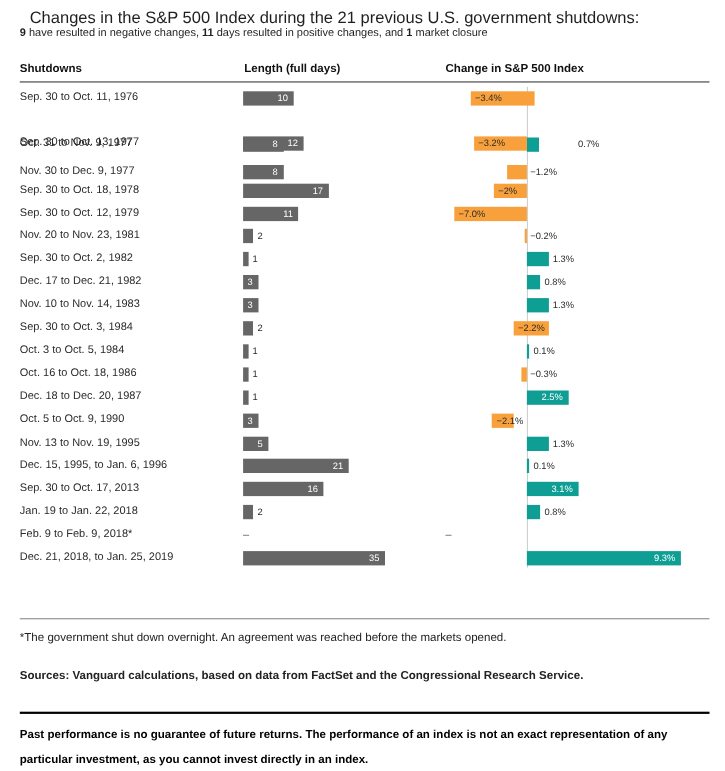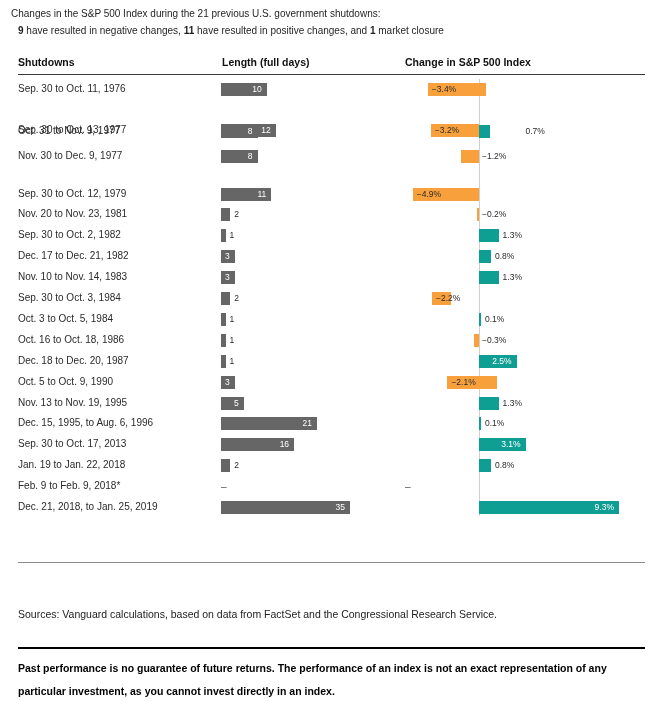--- a/index.html
+++ b/index.html
@@ -1,51 +1,51 @@
 <!DOCTYPE html>
 <html><head>
 <meta charset="utf-8">
 <style>
   html,body{margin:0;padding:0;background:#fff;}
   #page{position:relative;width:659px;height:701px;background:#fff;
         font-family:"Liberation Sans",sans-serif;color:#1f1f1f;overflow:hidden;}
   .abs{position:absolute;}
-  #title-line1{left:11px;top:8px;font-size:10px;}
+  #title-line1{left:27px;top:8px;font-size:15px;}
   #title-line2{left:18px;top:25px;font-size:10px;}
   #title-line2 b{font-weight:bold;}
   .col-header{top:56px;font-size:10.5px;font-weight:bold;color:#111;}
   #col-shutdowns{left:18px;}
   #col-length{left:222px;}
   #col-change{left:405px;}
   #header-rule{left:18px;top:74px;width:627px;height:0;border-top:1px solid #3a3a3a;}
   #rows{left:0;top:79px;width:659px;height:440px;}
   #zero-axis{left:479px;top:79px;width:1px;height:437px;background:#cfcfcf;}
   .row{position:absolute;left:0;width:659px;height:21px;}
   .row-label{position:absolute;left:18px;top:4px;font-size:10px;color:#2a2a2a;white-space:nowrap;}
   .bar{position:absolute;top:4px;height:13px;}
   .len-bar{background:#666;}
   .in-label{position:absolute;top:0;height:13px;line-height:13px;font-size:8.5px;color:#fff;white-space:nowrap;}
   .in-right{right:5px;}
   .in-left{left:4px;color:#2a2a2a;}
   .out-label{position:absolute;top:4px;height:13px;line-height:13px;font-size:8.5px;color:#2a2a2a;white-space:nowrap;}
   .dash{position:absolute;top:4px;height:13px;line-height:13px;font-size:10px;color:#555;}
   #footer-rule1{left:18px;top:562px;width:627px;height:0;border-top:1px solid #8a8a8a;}
   #footnote{left:18px;top:574px;width:620px;font-size:10.5px;color:#222;}
-  #sources{left:18px;top:608px;width:620px;font-size:10.5px;color:#222;}
+  #sources{left:18px;top:608px;width:620px;font-size:10.5px;color:#222;font-weight:bold;}
   #footer-rule2{left:18px;top:647px;width:627px;height:0;border-top:2px solid #000;}
   #disclaimer{left:18px;top:657px;width:624px;font-size:10.5px;font-weight:bold;color:#000;line-height:23px;}
 </style>
 </head>
 <body>
 
 <div id="page">
 
   <div class="abs" id="title-line1">Changes in the S&amp;P 500 Index during the 21 previous U.S. government shutdowns:</div>
 
-  <div class="abs" id="title-line2"><b>9</b><span> have resulted in negative changes, </span><b>11</b><span> have resulted in positive changes, and </span><b>1</b><span> market closure</span></div>
+  <div class="abs" id="title-line2"><b>9</b><span> have resulted in negative changes, </span><b>11</b><span> days resulted in positive changes, and </span><b>1</b><span> market closure</span></div>
 
   <div class="abs col-header" id="col-shutdowns">Shutdowns</div>
   <div class="abs col-header" id="col-length">Length (full days)</div>
   <div class="abs col-header" id="col-change">Change in S&amp;P 500 Index</div>
 
   <div class="abs" id="header-rule"></div>
 
   <div class="abs" id="zero-axis"></div>
   <div class="abs" id="rows">
       <div class="row" style="top: 0px;">
@@ -75,27 +75,36 @@
         <span class="out-label" style="left: 493.535px; padding-left: 32px;">0.7%</span>
       </div>
       <div class="row" style="top: 67px;">
         <span class="row-label">Nov. 30 to Dec. 9, 1977</span>
         <div class="bar len-bar" style="left: 221px; width: 36.56px; background: rgb(102, 102, 102);">
           <span class="in-label in-right">8</span>
         </div>
         <div class="bar" style="width: 18.06px; background: rgb(248, 161, 60); left: 460.94px;"></div>
         <span class="out-label" style="left: 482px;">−1.2%</span>
       </div>
+      <div class="row" style="top: 83.6px;">
+        <span class="row-label">Sep. 30 to Oct. 18, 1978</span>
+        <div class="bar len-bar" style="left: 221px; width: 77.69px; background: rgb(102, 102, 102);">
+          <span class="in-label in-right">17</span>
+        </div>
+        <div class="bar" style="width: 30.1px; background: rgb(248, 161, 60); left: 448.9px;">
+          <span class="in-label in-left">−2%</span>
+        </div>
+      </div>
       <div class="row" style="top: 104.5px;">
         <span class="row-label">Sep. 30 to Oct. 12, 1979</span>
         <div class="bar len-bar" style="left: 221px; width: 50.27px; background: rgb(102, 102, 102);">
           <span class="in-label in-right">11</span>
         </div>
         <div class="bar" style="width: 66.22px; background: rgb(248, 161, 60); left: 412.78px;">
-          <span class="in-label in-left">−4.9%</span>
+          <span class="in-label in-left">−7.0%</span>
         </div>
       </div>
       <div class="row" style="top: 125.4px;">
         <span class="row-label">Nov. 20 to Nov. 23, 1981</span>
         <div class="bar len-bar" style="left: 221px; width: 9.14px; background: rgb(102, 102, 102);"></div>
         <span class="out-label" style="left: 234.14px;">2</span>
         <div class="bar" style="width: 2px; background: rgb(248, 161, 60); left: 477px;"></div>
         <span class="out-label" style="left: 482px;">−0.2%</span>
       </div>
       <div class="row" style="top: 146.3px;">
@@ -118,21 +127,21 @@
         <div class="bar len-bar" style="left: 221px; width: 13.71px; background: rgb(102, 102, 102);">
           <span class="in-label in-right">3</span>
         </div>
         <div class="bar" style="width: 19.565px; background: rgb(15, 158, 148); left: 479px;"></div>
         <span class="out-label" style="left: 502.565px;">1.3%</span>
       </div>
       <div class="row" style="top: 209px;">
         <span class="row-label">Sep. 30 to Oct. 3, 1984</span>
         <div class="bar len-bar" style="left: 221px; width: 9.14px; background: rgb(102, 102, 102);"></div>
         <span class="out-label" style="left: 234.14px;">2</span>
-        <div class="bar" style="width: 19px; background: rgb(248, 161, 60); left: 432px;">
+        <div class="bar" style="width: 32px; background: rgb(248, 161, 60); left: 467px;">
           <span class="in-label in-left">−2.2%</span>
         </div>
       </div>
       <div class="row" style="top: 229.9px; padding-left: 40px;">
         <span class="row-label">Oct. 3 to Oct. 5, 1984</span>
         <div class="bar len-bar" style="left: 221px; width: 4.57px; background: rgb(102, 102, 102);"></div>
         <span class="out-label" style="left: 229.57px;">1</span>
         <div class="bar" style="width: 2px; background: rgb(15, 158, 148); left: 479px;"></div>
         <span class="out-label" style="left: 485px;">0.1%</span>
       </div>
@@ -149,34 +158,34 @@
         <span class="out-label" style="left: 229.57px;">1</span>
         <div class="bar" style="width: 37.625px; background: rgb(15, 158, 148); left: 479px;">
           <span class="in-label in-right">2.5%</span>
         </div>
       </div>
       <div class="row" style="top: 292.6px;">
         <span class="row-label">Oct. 5 to Oct. 9, 1990</span>
         <div class="bar len-bar" style="left: 221px; width: 13.71px; background: rgb(102, 102, 102);">
           <span class="in-label in-right">3</span>
         </div>
-        <div class="bar" style="width: 50px; background: rgb(248, 161, 60); left: 447.395px;">
+        <div class="bar" style="width: 20px; background: rgb(248, 161, 60); left: 447.395px;">
           <span class="in-label in-left">−2.1%</span>
         </div>
       </div>
       <div class="row" style="top: 313.5px;">
         <span class="row-label">Nov. 13 to Nov. 19, 1995</span>
         <div class="bar len-bar" style="left: 221px; width: 22.85px; background: rgb(102, 102, 102);">
           <span class="in-label in-right">5</span>
         </div>
         <div class="bar" style="width: 19.565px; background: rgb(15, 158, 148); left: 479px;"></div>
         <span class="out-label" style="left: 502.565px;">1.3%</span>
       </div>
       <div class="row" style="top: 334.4px;">
-        <span class="row-label">Dec. 15, 1995, to Aug. 6, 1996</span>
+        <span class="row-label">Dec. 15, 1995, to Jan. 6, 1996</span>
         <div class="bar len-bar" style="left: 221px; width: 95.97px; background: rgb(102, 102, 102);">
           <span class="in-label in-right">21</span>
         </div>
         <div class="bar" style="width: 2px; background: rgb(15, 158, 148); left: 479px;"></div>
         <span class="out-label" style="left: 485px;">0.1%</span>
       </div>
       <div class="row" style="top: 355.3px;">
         <span class="row-label">Sep. 30 to Oct. 17, 2013</span>
         <div class="bar len-bar" style="left: 221px; width: 73.12px; background: rgb(102, 102, 102);">
           <span class="in-label in-right">16</span>
@@ -202,17 +211,18 @@
         <div class="bar len-bar" style="left: 221px; width: 129px; background: rgb(102, 102, 102);">
           <span class="in-label in-right">35</span>
         </div>
         <div class="bar" style="width: 139.965px; background: rgb(15, 158, 148); left: 479px;">
           <span class="in-label in-right">9.3%</span>
         </div>
       </div>
     </div>
 
   <div class="abs" id="footer-rule1"></div>
+  <div class="abs" id="footnote">*The government shut down overnight. An agreement was reached before the markets opened.</div>
   <div class="abs" id="sources">Sources: Vanguard calculations, based on data from FactSet and the Congressional Research Service.</div>
   <div class="abs" id="footer-rule2"></div>
   <div class="abs" id="disclaimer">Past performance is no guarantee of future returns. The performance of an index is not an exact representation of any particular investment, as you cannot invest directly in an index.</div>
 
 </div>
 
 </body></html>

